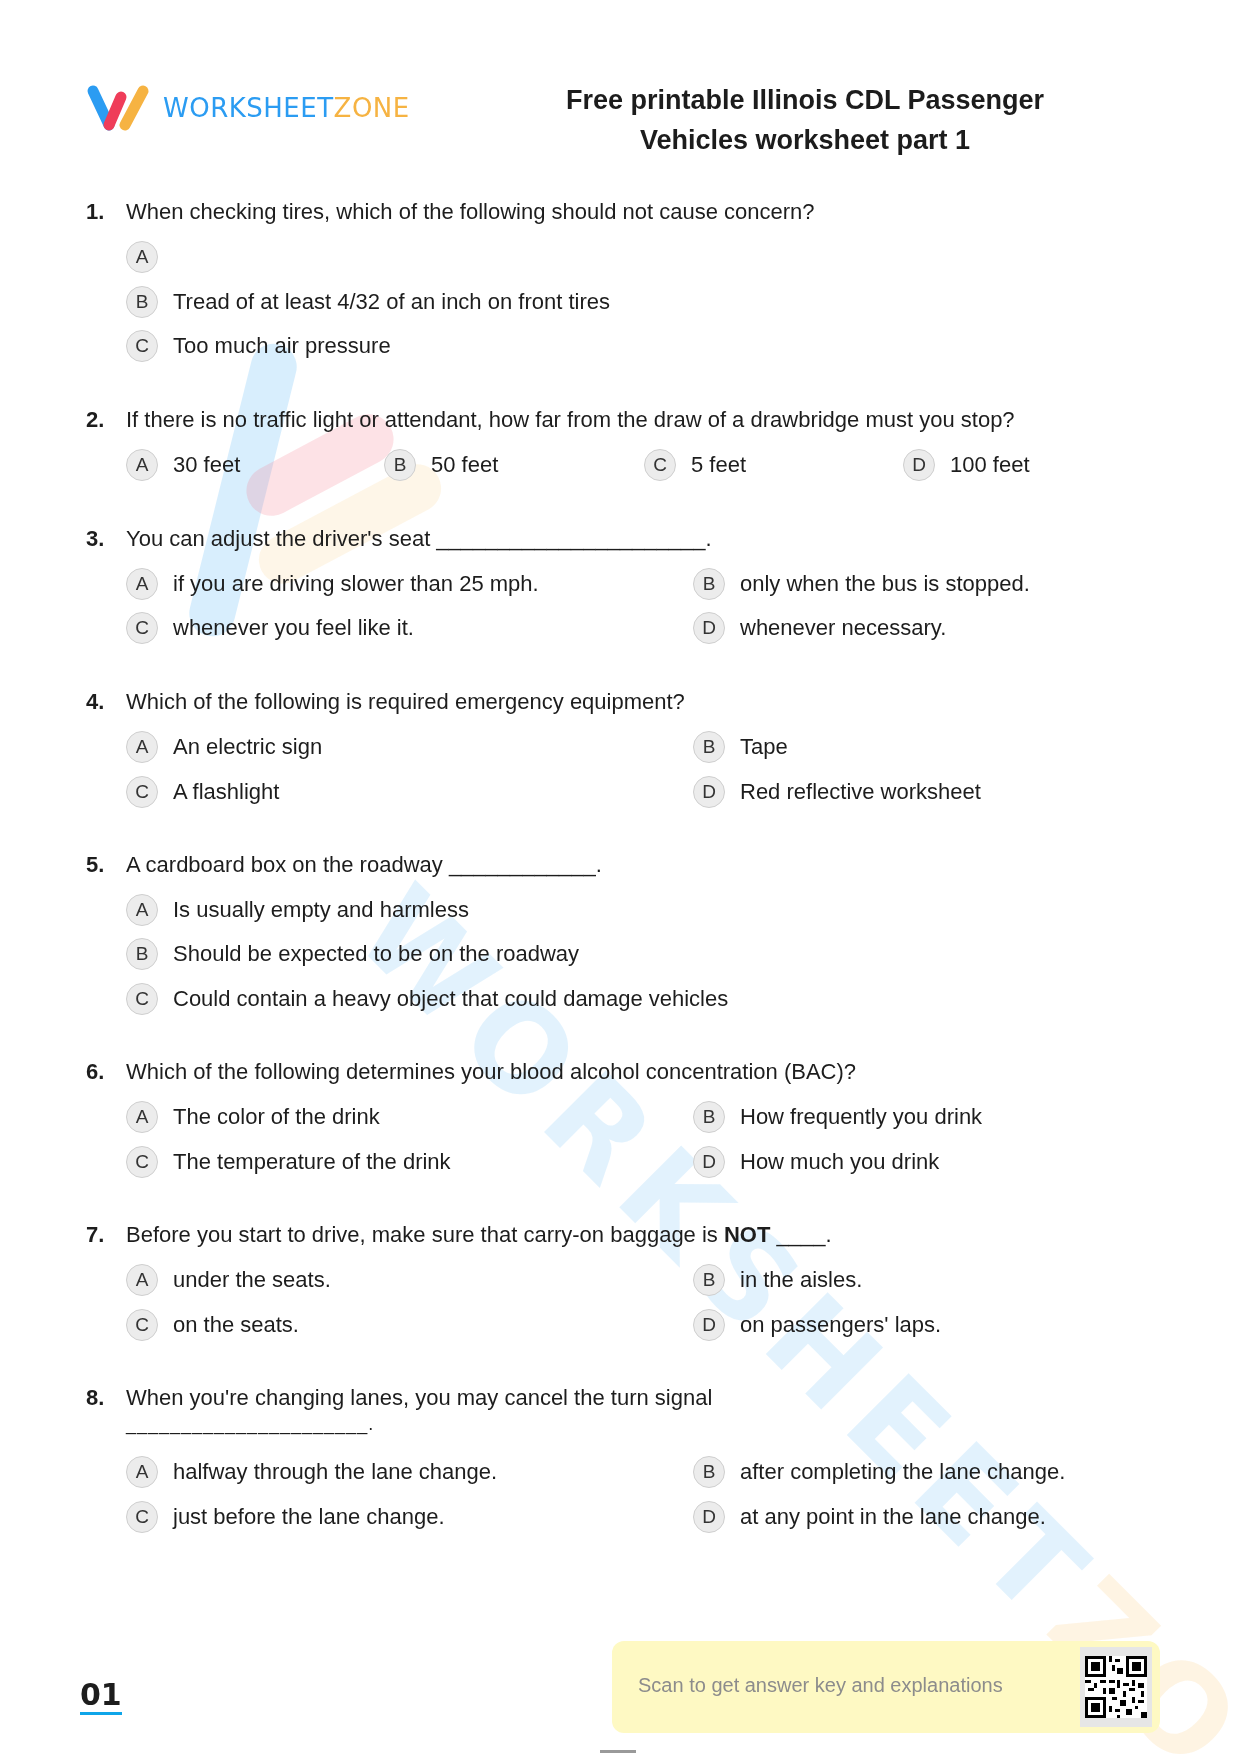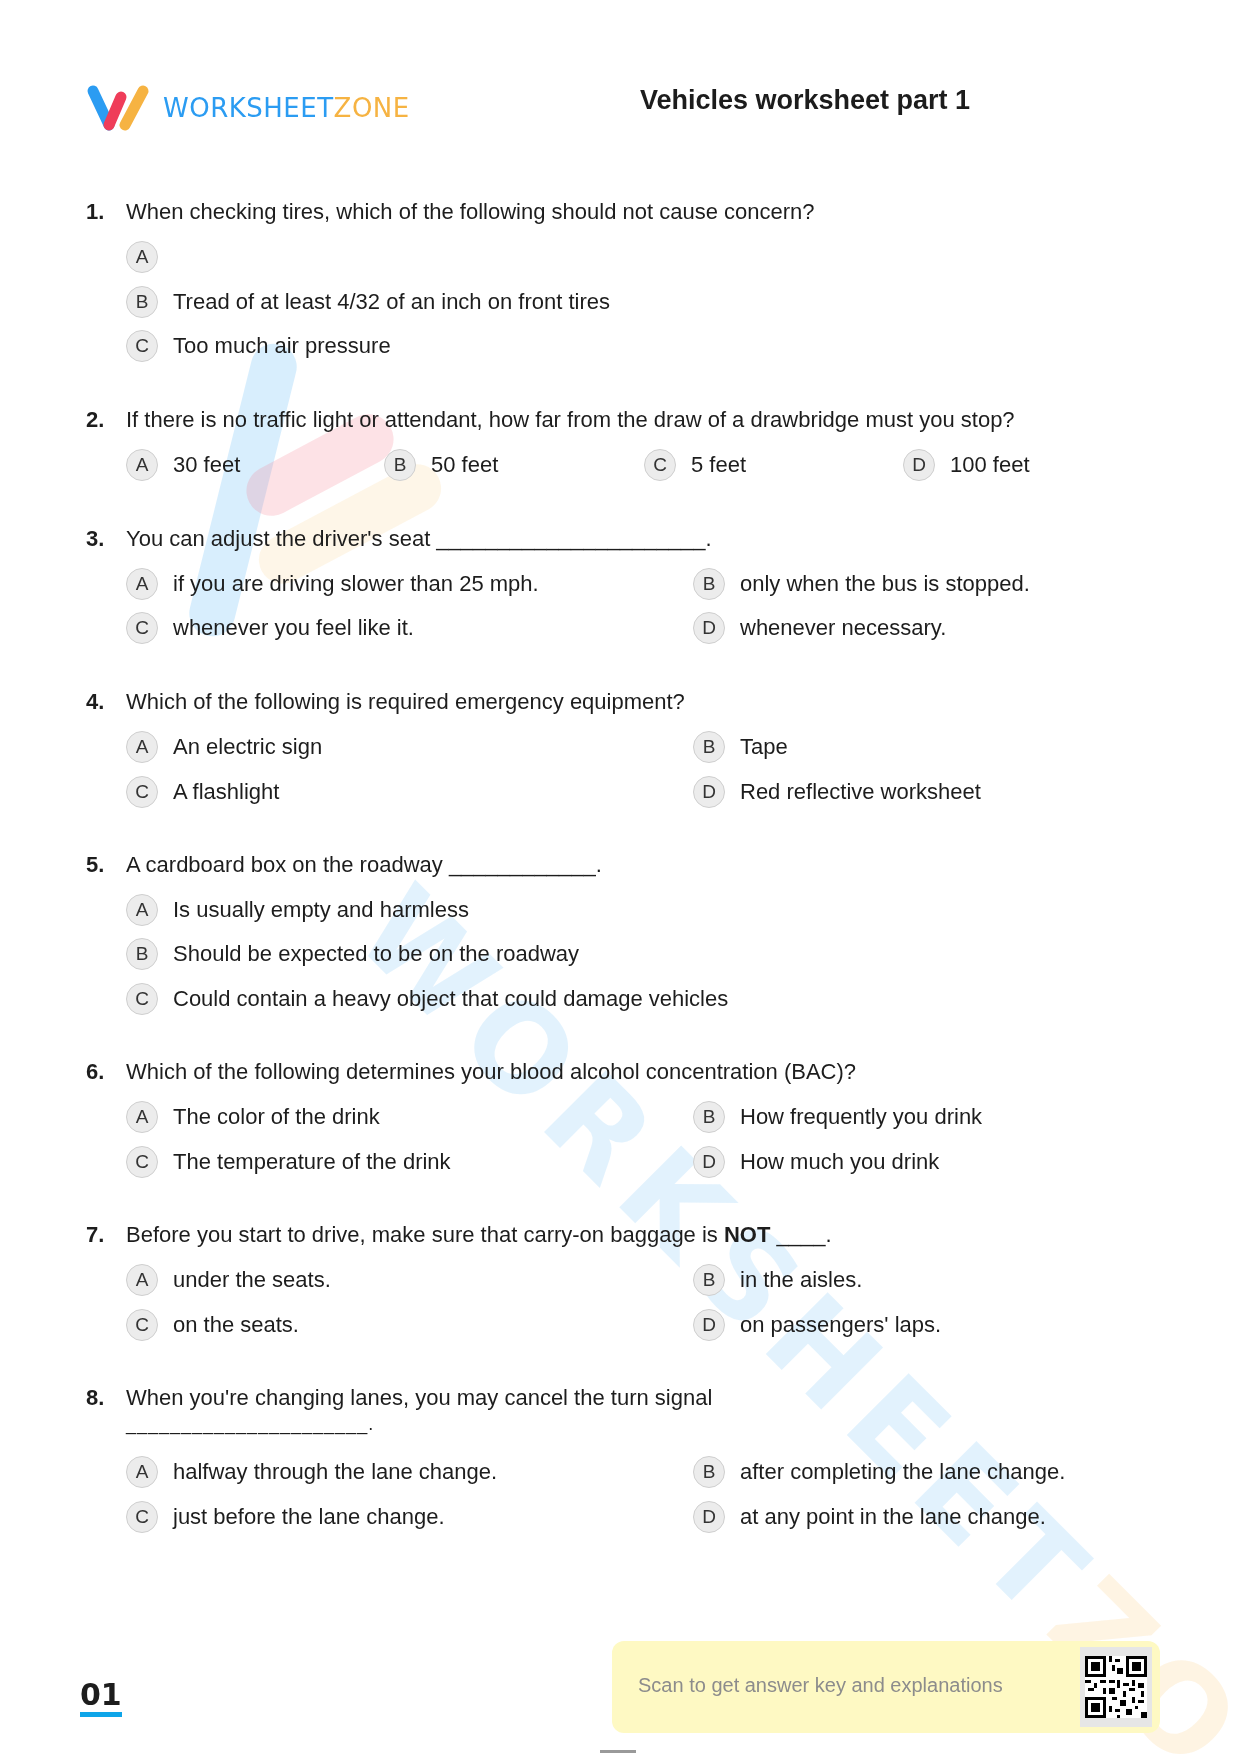--- a/index.html
+++ b/index.html
@@ -22,21 +22,21 @@
   
   .q { position:absolute; left:86px; font-size:22px; line-height:28px; white-space:nowrap; }
   .q .num { display:inline-block; width:40px; font-weight:bold; }
   .q .bold { font-weight:bold; }
   .blank-line { position:absolute; left:126px; font-size:18px; letter-spacing:1px; }
   .opt { position:absolute; display:flex; align-items:center; font-size:22px; white-space:nowrap; height:38px; }
   .opt .circle { width:32px; height:32px; border-radius:50%; background:#ececec; border:1px solid #cfcfcf;
                  display:flex; align-items:center; justify-content:center; font-size:19px; color:#333; margin-right:15px; box-sizing:border-box; }
   
   .page-num { left:80px; top:1678px; font-size:30px; font-weight:bold; font-family:"DejaVu Sans", sans-serif;
-              border-bottom:5px solid #0ea5e9; line-height:34px; }
+              border-bottom:3px solid #0ea5e9; line-height:34px; }
   .scan-box { left:612px; top:1641px; width:548px; height:92px; background:#fef9c3; border-radius:12px; }
   .scan-text { position:absolute; left:26px; top:33px; font-size:20px; color:#8c8c8c; }
   .qr { position:absolute; right:8px; top:6px; width:72px; height:80px; background:#e6e6e6; display:flex; align-items:center; justify-content:center; }
   .bottom-mark { left:600px; top:1750px; width:36px; height:3px; background:#9a9a9a; }
 </style>
 </head>
 <body>
 
 <div class="wm-bar" style="left:220px;top:340px;width:46px;height:300px;background:#4db0f5;transform:rotate(14deg);"></div>
 <div class="wm-bar" style="left:240px;top:440px;width:160px;height:50px;background:#f47a8c;transform:rotate(-28deg);"></div>
@@ -45,20 +45,21 @@
 
 <div class="abs logo">
   <svg width="66" height="50" viewBox="0 0 66 50">
     <line x1="8" y1="8" x2="24" y2="42" stroke="#2b9cf2" stroke-width="11" stroke-linecap="round"></line>
     <line x1="24" y1="42" x2="36" y2="14" stroke="#ef3d59" stroke-width="11" stroke-linecap="round"></line>
     <line x1="40" y1="42" x2="58" y2="8" stroke="#f6b342" stroke-width="11" stroke-linecap="round"></line>
   </svg>
   <span class="logo-text"><span class="blue">WORKSHEET</span><span class="orange">ZONE</span></span>
 </div>
 <div class="abs title">
+  <div>Free printable Illinois CDL Passenger</div>
   <div>Vehicles worksheet part 1</div>
 </div>
 
 <div class="q" style="top:198px;"><span class="num">1.</span><span>When checking tires, which of the following should not cause concern?</span></div>
 <div class="opt" style="left:126px;top:238px;">
     <span class="circle">A</span>
   </div>
 <div class="opt" style="left:126px;top:283px;">
     <span class="circle">B</span>
     <span>Tread of at least 4/32 of an inch on front tires</span>

